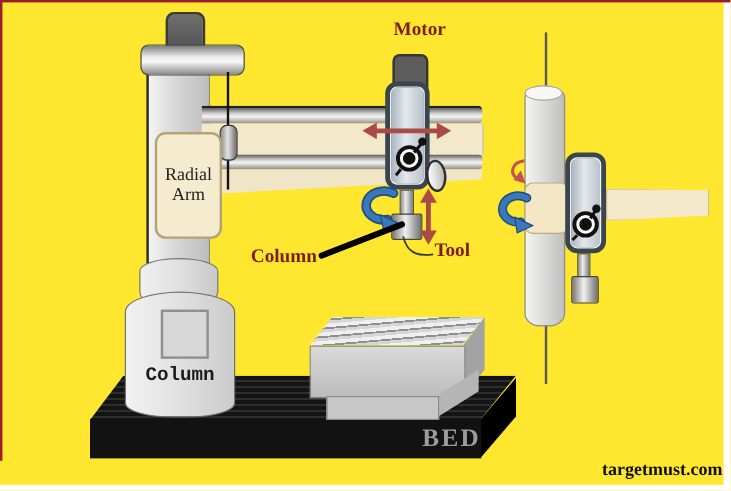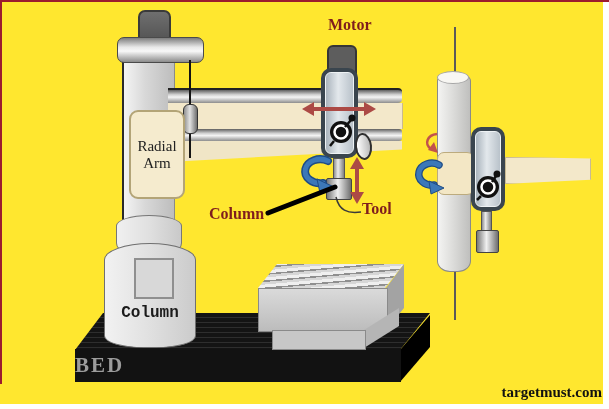--- a/index.html
+++ b/index.html
@@ -67,21 +67,21 @@
     border:1px solid #777;border-radius:50% 50% 8px 8px/30% 30% 8px 8px;z-index:3;}
   .cylB{left:104px;top:243px;width:90px;height:103px;
     background:linear-gradient(90deg,#f2f2f2,#e2e2e2 45%,#cbcbcb);
     border:1px solid #707070;border-radius:50% 50% 40px 40px/16% 16% 12px 12px;z-index:4;font-family:Liberation Mono, monospace;}
   .cylB-panel{position:absolute;left:29px;top:14px;width:36px;height:37px;background:#d8d8d8;border:2px solid #8f8f8f;}
   .column-label{position:absolute;left:0;top:60px;width:100%;text-align:center;font-weight:bold;font-size:16px;color:#1b1b1b;}
   .bed-top{left:72px;top:313px;width:360px;height:40px;
     background:repeating-linear-gradient(180deg,#141414 0 4px,#2e2e2e 4px 5px);
     clip-path:polygon(31px 0,358px 0,328px 37px,3px 37px);z-index:1;}
   .bed-front{left:75px;top:349px;width:326px;height:33px;background:#121212;z-index:1;
-    display:flex;align-items:center;justify-content:flex-start;}
+    display:flex;align-items:center;justify-content:flex-end;}
   .bed-label{color:#9c9c9c;font-weight:bold;font-size:21px;letter-spacing:2px;}
   .bed-right{left:400px;top:313px;width:32px;height:70px;background:#000;
     clip-path:polygon(0 37px,30px 2px,30px 34px,0 69px);z-index:1;}
   .table-top{left:258px;top:264px;width:148px;height:26px;z-index:2;
     background:repeating-linear-gradient(175deg,#efefef 0 3px,#8f8f8f 3px 4.5px,#d6d6d6 4.5px 7px);
     clip-path:polygon(19px 0,146px 0,127px 24px,0 24px);}
   .table-front{left:258px;top:288px;width:128px;height:42px;z-index:2;
     background:linear-gradient(180deg,#dadada,#bcbcbc);border:1px solid #8a8a8a;}
   .table-right{left:386px;top:264px;width:19px;height:66px;background:#a3a3a3;z-index:2;
     clip-path:polygon(18px 0,18px 44px,0 66px,0 24px);}

